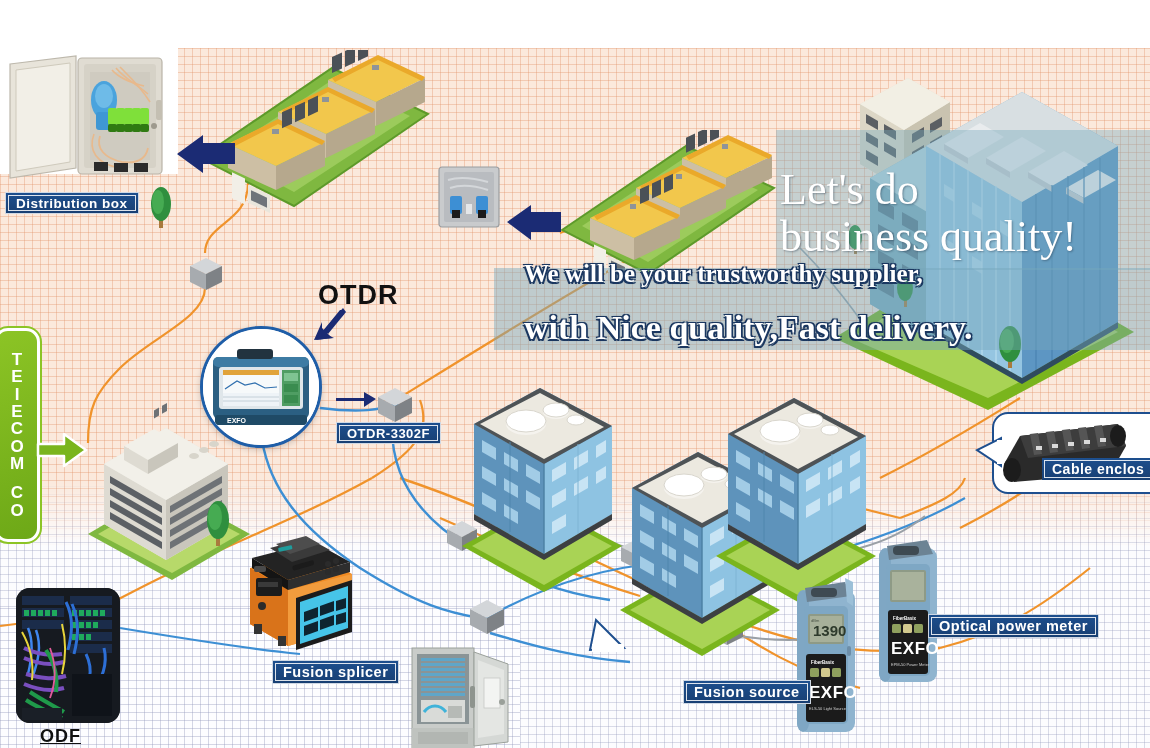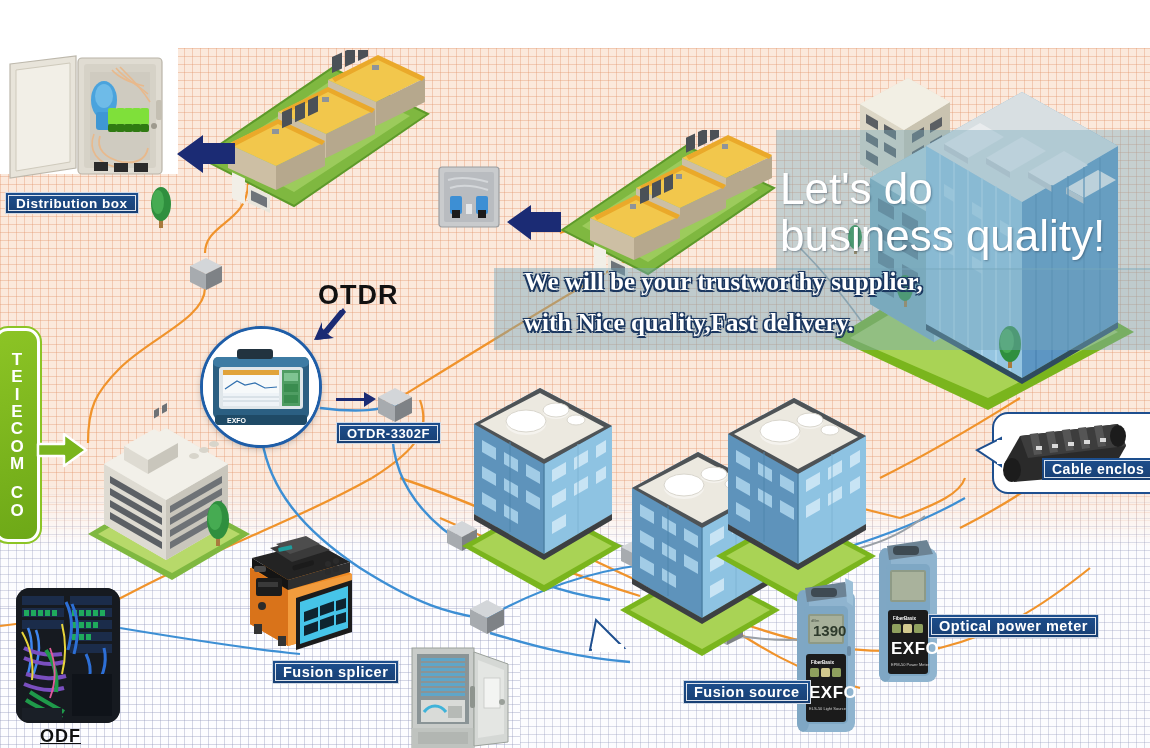--- a/index.html
+++ b/index.html
@@ -92,21 +92,21 @@
     position: absolute;
     background: rgba(120,170,190,.40);
   }
   .promo-band2 {
     position: absolute;
     background: rgba(118,166,186,.45);
   }
   .promo-line1 {
     position: absolute;
     color: #ffffff;
-    font-family: Liberation Sans, sans-serif;
+    font-family: Liberation Serif, serif;
     font-weight: normal;
     white-space: nowrap;
     text-shadow: 1px 1px 2px rgba(40,60,80,.45);
   }
   .promo-line2 {
     position: absolute;
     color: #ffffff;
     font-family: "Liberation Serif", serif;
     font-weight: bold;
     white-space: nowrap;
@@ -732,22 +732,22 @@
       <ellipse cx="47" cy="185" rx="7" ry="12" fill="#2f8f3e"></ellipse>
     </g>
   </svg>
 
   <div class="promo-band1" style="left:776px;top:82px;width:374px;height:140px;"></div>
   <div class="promo-band2" style="left:494px;top:220px;width:656px;height:82px;"></div>
 
   <div class="promo-line1" style="left:780px;top:116px;font-size:44px;">Let's  do</div>
   <div class="promo-line1" style="left:780px;top:163px;font-size:44px;">business  quality!</div>
 
-  <div class="promo-line2" style="left:524px;top:220px;font-size:25px;">We will be your trustworthy supplier,</div>
-  <div class="promo-line2" style="left:524px;top:261px;font-size:25px;">with Nice quality,Fast delivery.</div>
+  <div class="promo-line2" style="left:524px;top:212px;font-size:25px;">We will be your trustworthy supplier,</div>
+  <div class="promo-line2" style="left:524px;top:261px;font-size:34px;">with Nice quality,Fast delivery.</div>
 
   <div class="bubble" style="left:992px;top:364px;width:180px;height:82px;">
     <svg width="176" height="78" viewBox="0 0 176 78" style="position:absolute;left:0;top:0;">
 
       <g transform="translate(6,6)">
         <path d="M4,44 L20,16 L118,4 L126,26 L110,54 L14,62 Z" fill="#2a2a2a"></path>
         <path d="M20,16 L118,4 L126,26 L28,38 Z" fill="#3d3d3d"></path>
         <g fill="#555">
           <path d="M30,14 L38,13 L42,34 L34,35 Z"></path>
           <path d="M46,12 L54,11 L58,32 L50,33 Z"></path>

